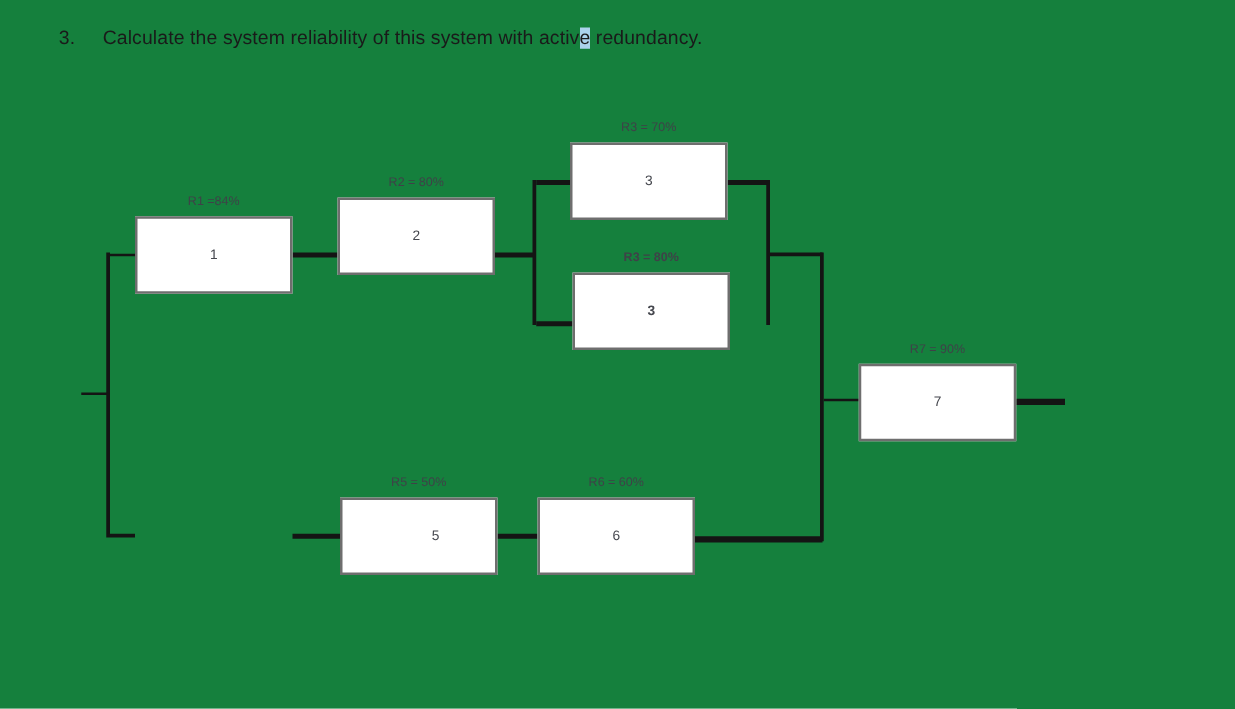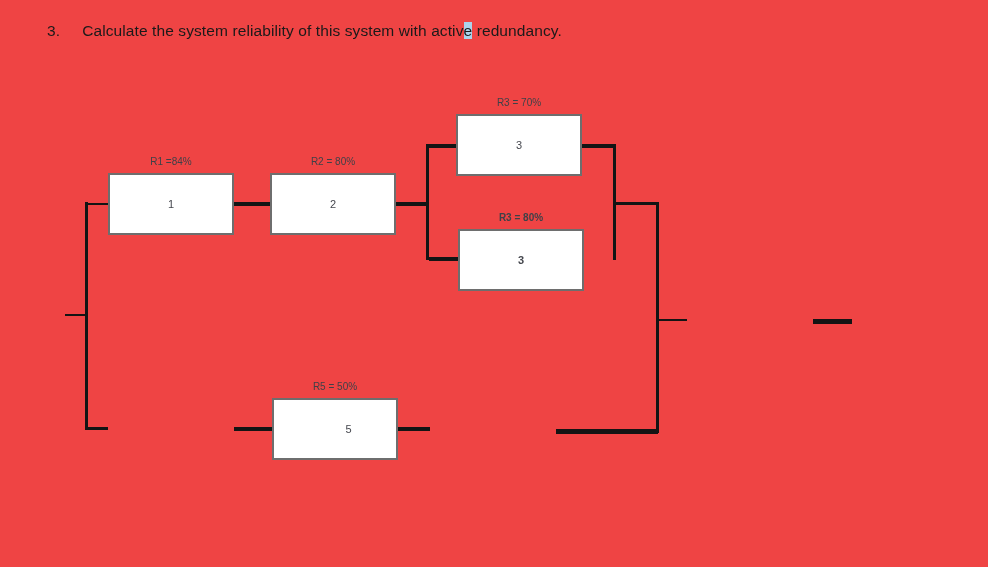--- a/index.html
+++ b/index.html
@@ -8,21 +8,21 @@
     background: #ffffff;
     width: 988px;
     height: 567px;
     font-family: "Liberation Sans", sans-serif;
     overflow: hidden;
   }
   .page {
     position: relative;
     width: 988px;
     height: 567px;
-    background: #ef4444;
+    background: #15803d;
   }
   .question {
     position: absolute;
     left: 47px;
     top: 22px;
     font-size: 15.5px;
     color: #1a1a1a;
     letter-spacing: 0.1px;
     white-space: nowrap;
   }
@@ -53,23 +53,23 @@
     position: absolute;
     left: 0;
     right: 0;
     top: -19px;
     text-align: center;
     font-size: 10px;
     color: #3f4148;
     white-space: nowrap;
   }
   .b1  { left: 108px; top: 173px; }
-  .b2  { left: 270px; top: 173px; }
+  .b2  { left: 270px; top: 158px; }
   .b3t { left: 456px; top: 114px; }
-  .b3b { left: 458px; top: 229px; font-weight: bold; }
+  .b3b { left: 458px; top: 218px; font-weight: bold; }
   .b4  { left: 108px; top: 398px; }
   .b5  { left: 272px; top: 398px; padding-left: 27px; }
   .b6  { left: 430px; top: 398px; }
   .b7  { left: 687px; top: 291px; }
   
   .ln {
     position: absolute;
     background: #141414;
   }
   .ln-in        { left: 65px;  top: 314px; width: 22px;  height: 2px; }
@@ -132,14 +132,22 @@
     <span class="num">3</span>
   </div>
   <div class="block b3b">
     <span class="lbl">R3 = 80%</span>
     <span class="num">3</span>
   </div>
   <div class="block b5">
     <span class="lbl">R5 = 50%</span>
     <span class="num">5</span>
   </div>
+  <div class="block b6">
+    <span class="lbl">R6 = 60%</span>
+    <span class="num">6</span>
+  </div>
+  <div class="block b7">
+    <span class="lbl">R7 = 90%</span>
+    <span class="num">7</span>
+  </div>
 
 </div>
 
 </body></html>

